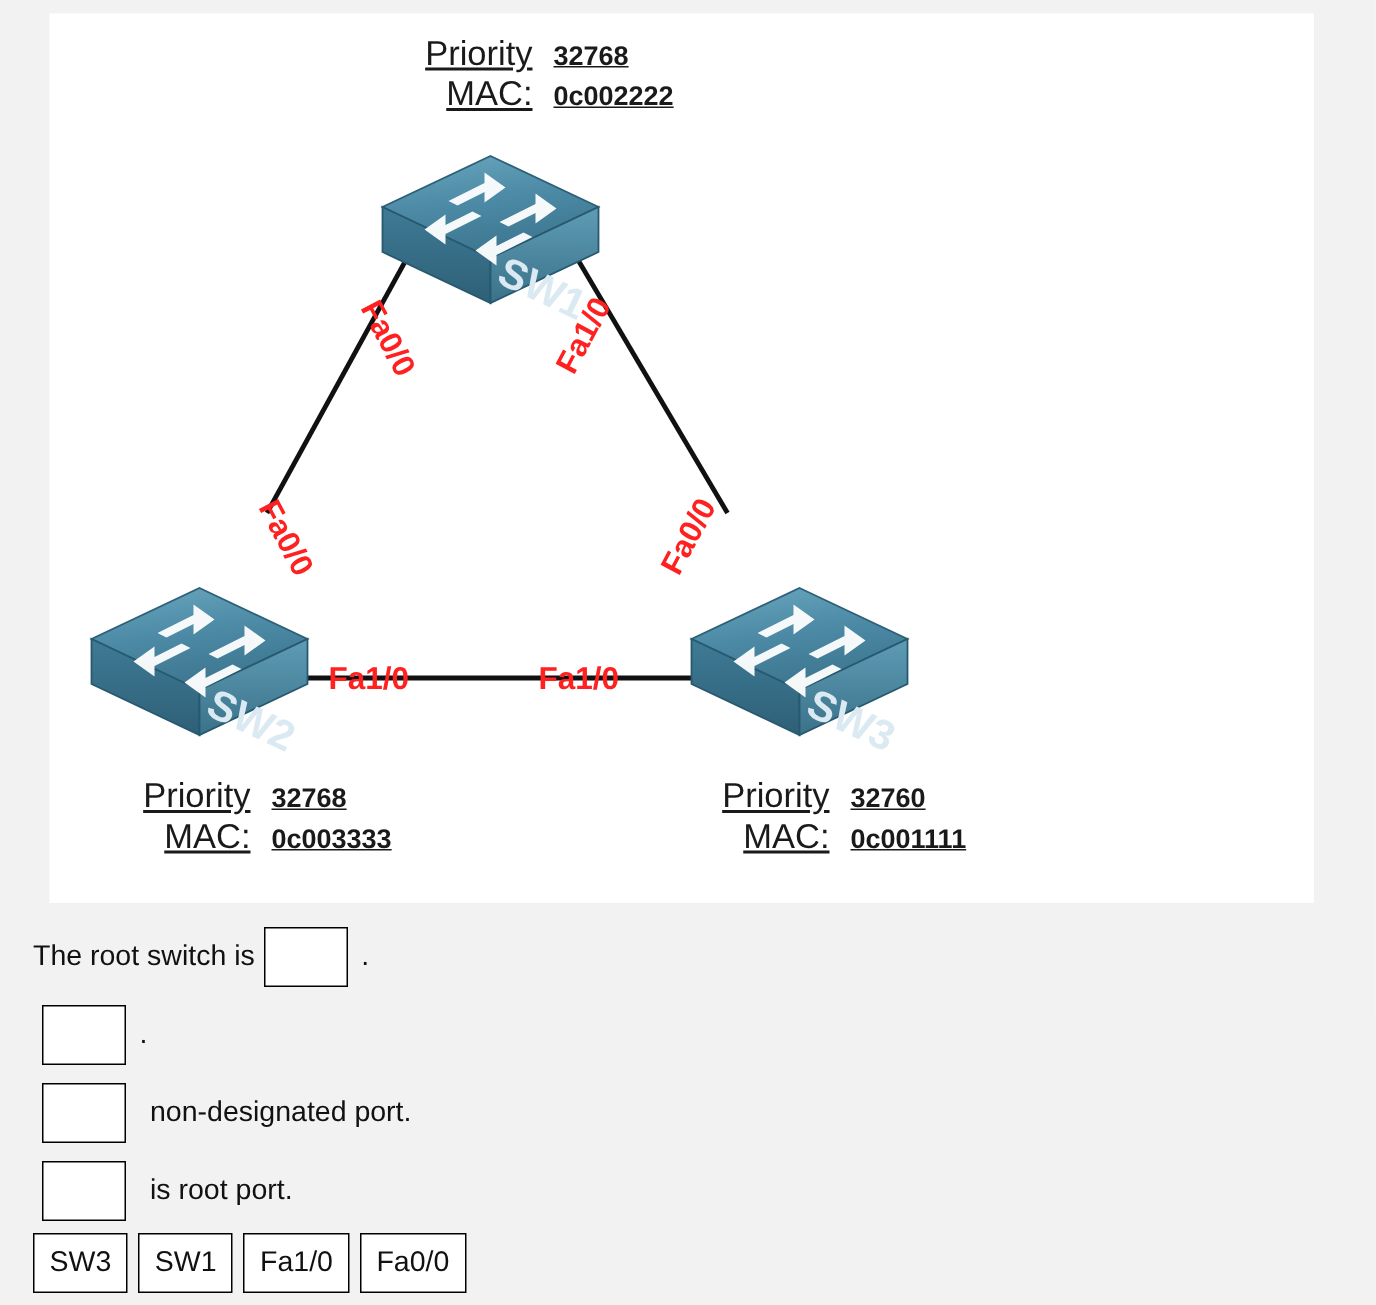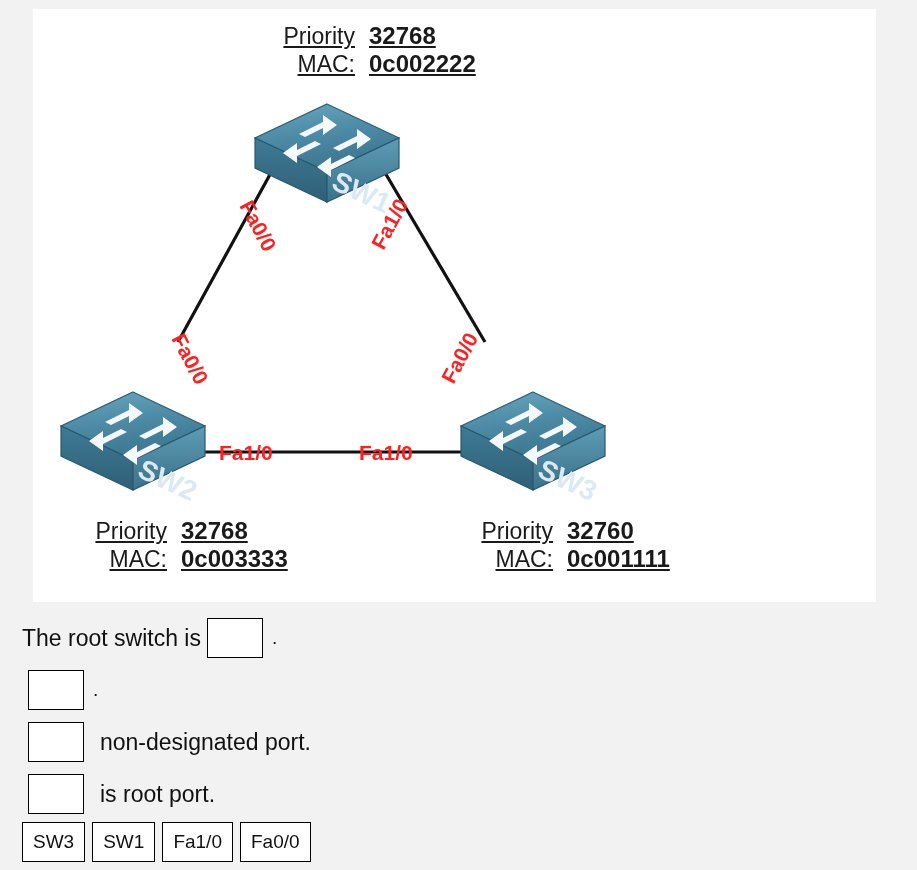--- a/index.html
+++ b/index.html
@@ -44,21 +44,21 @@
     display: flex;
     align-items: baseline;
     text-decoration: underline;
   }
   .node-info .lbl {
     font-size: 23px;
     font-weight: 400;
     text-align: right;
   }
   .node-info .val {
-    font-size: 24px;
+    font-size: 18px;
     font-weight: bold;
   }
 
   
   #sw1-info { left: 202px; top: 13px; }
   #sw1-info .lbl { width: 120px; }
   #sw1-info .val { margin-left: 14px; }
 
   
   #sw2-info { left: 14px; top: 508px; }
@@ -87,21 +87,21 @@
     top: 612px;
     width: 917px;
   }
   .q-line {
     display: flex;
     align-items: center;
     height: 52px;
     padding-left: 22px;
   }
   .q-text {
-    font-size: 23px;
+    font-size: 19px;
     color: #111111;
   }
   .blank-box {
     width: 56px;
     height: 40px;
     background: #ffffff;
     border: 1.5px solid #000000;
     box-sizing: border-box;
     margin: 0 6px;
     flex: none;

